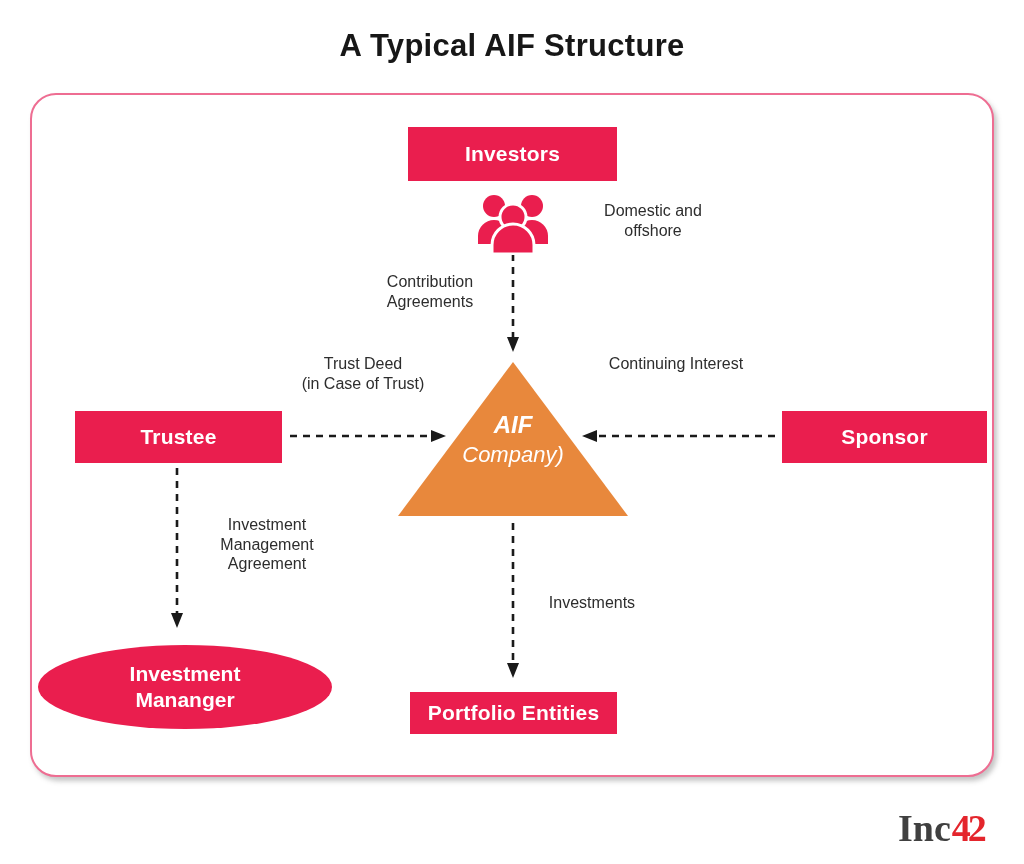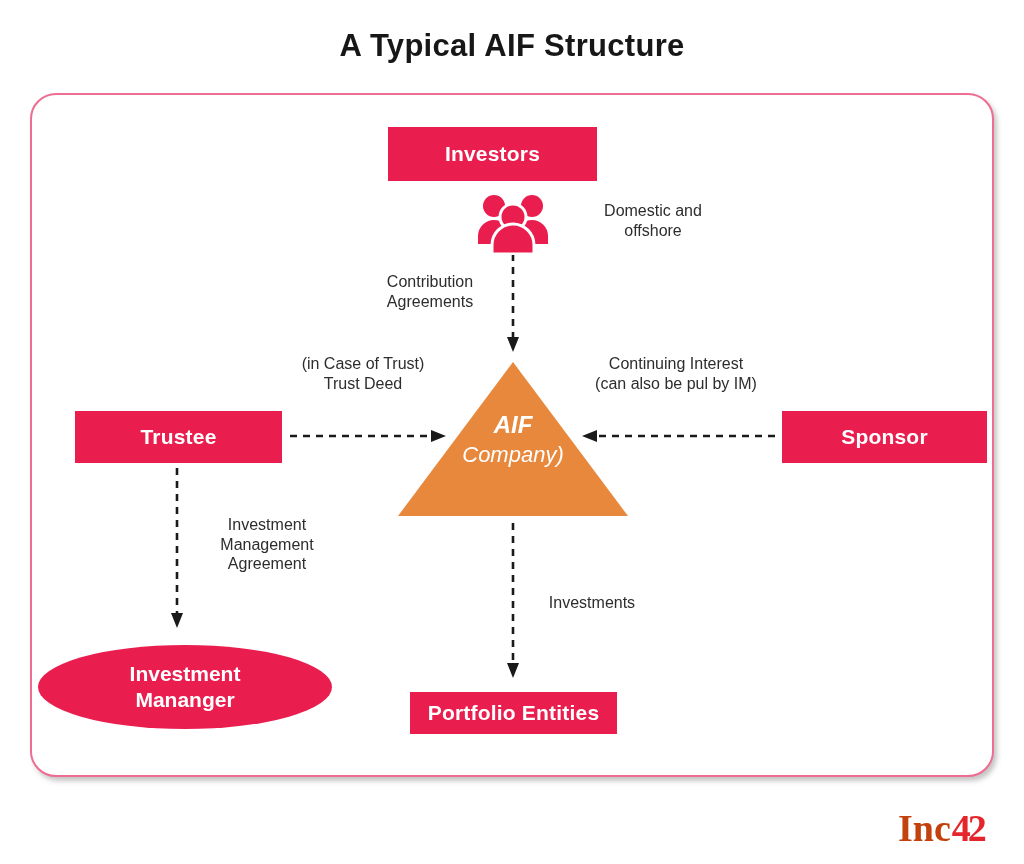--- a/index.html
+++ b/index.html
@@ -40,21 +40,21 @@
     position: absolute;
     background: #ea1e4e;
     color: #ffffff;
     display: flex;
     align-items: center;
     justify-content: center;
     font-size: 21px;
     font-weight: 600;
     letter-spacing: 0.2px;
   }
-  .box-investors { left: 388px; top: 127px; width: 209px; height: 54px; }
+  .box-investors { left: 408px; top: 127px; width: 209px; height: 54px; }
   .box-trustee   { left: 75px;  top: 411px; width: 207px; height: 52px; }
   .box-sponsor   { left: 782px; top: 411px; width: 205px; height: 52px; }
   .box-portfolio { left: 410px; top: 692px; width: 207px; height: 42px; }
   .ellipse-im {
     position: absolute;
     left: 38px; top: 645px;
     width: 294px; height: 84px;
     background: #ea1e4e;
     border-radius: 50%;
     color: #ffffff;
@@ -100,21 +100,21 @@
   }
   .logo {
     position: absolute;
     left: 898px; top: 806px;
     font-family: "Liberation Serif", serif;
     font-weight: 700;
     font-size: 38px;
     letter-spacing: 0px;
     white-space: nowrap;
   }
-  .logo .logo-inc { color: #c2410c; }
+  .logo .logo-inc { color: #404040; }
   .logo .logo-42  { color: #e4252c; letter-spacing: -3px; margin-left: 1px; }
 </style>
 </head>
 <body>
 
 <div class="canvas">
 
   <div class="page-title">A Typical AIF Structure</div>
 
   <div class="frame"></div>
@@ -182,27 +182,26 @@
     <div>Domestic and</div>
     <div>offshore</div>
   </div>
 
   <div class="edge-label lbl-contribution">
     <div>Contribution</div>
     <div>Agreements</div>
   </div>
 
   <div class="edge-label lbl-trust-deed">
+    <div>Trust Deed</div>
     <div>(in Case of Trust)</div>
-    <div>Trust Deed</div>
   </div>
 
   <div class="edge-label lbl-continuing">
     <div>Continuing Interest</div>
-    <div>(can also be pul by IM)</div>
   </div>
 
   <div class="edge-label lbl-ima">
     <div>Investment</div>
     <div>Management</div>
     <div>Agreement</div>
   </div>
 
   <div class="edge-label lbl-investments">
     <div>Investments</div>

